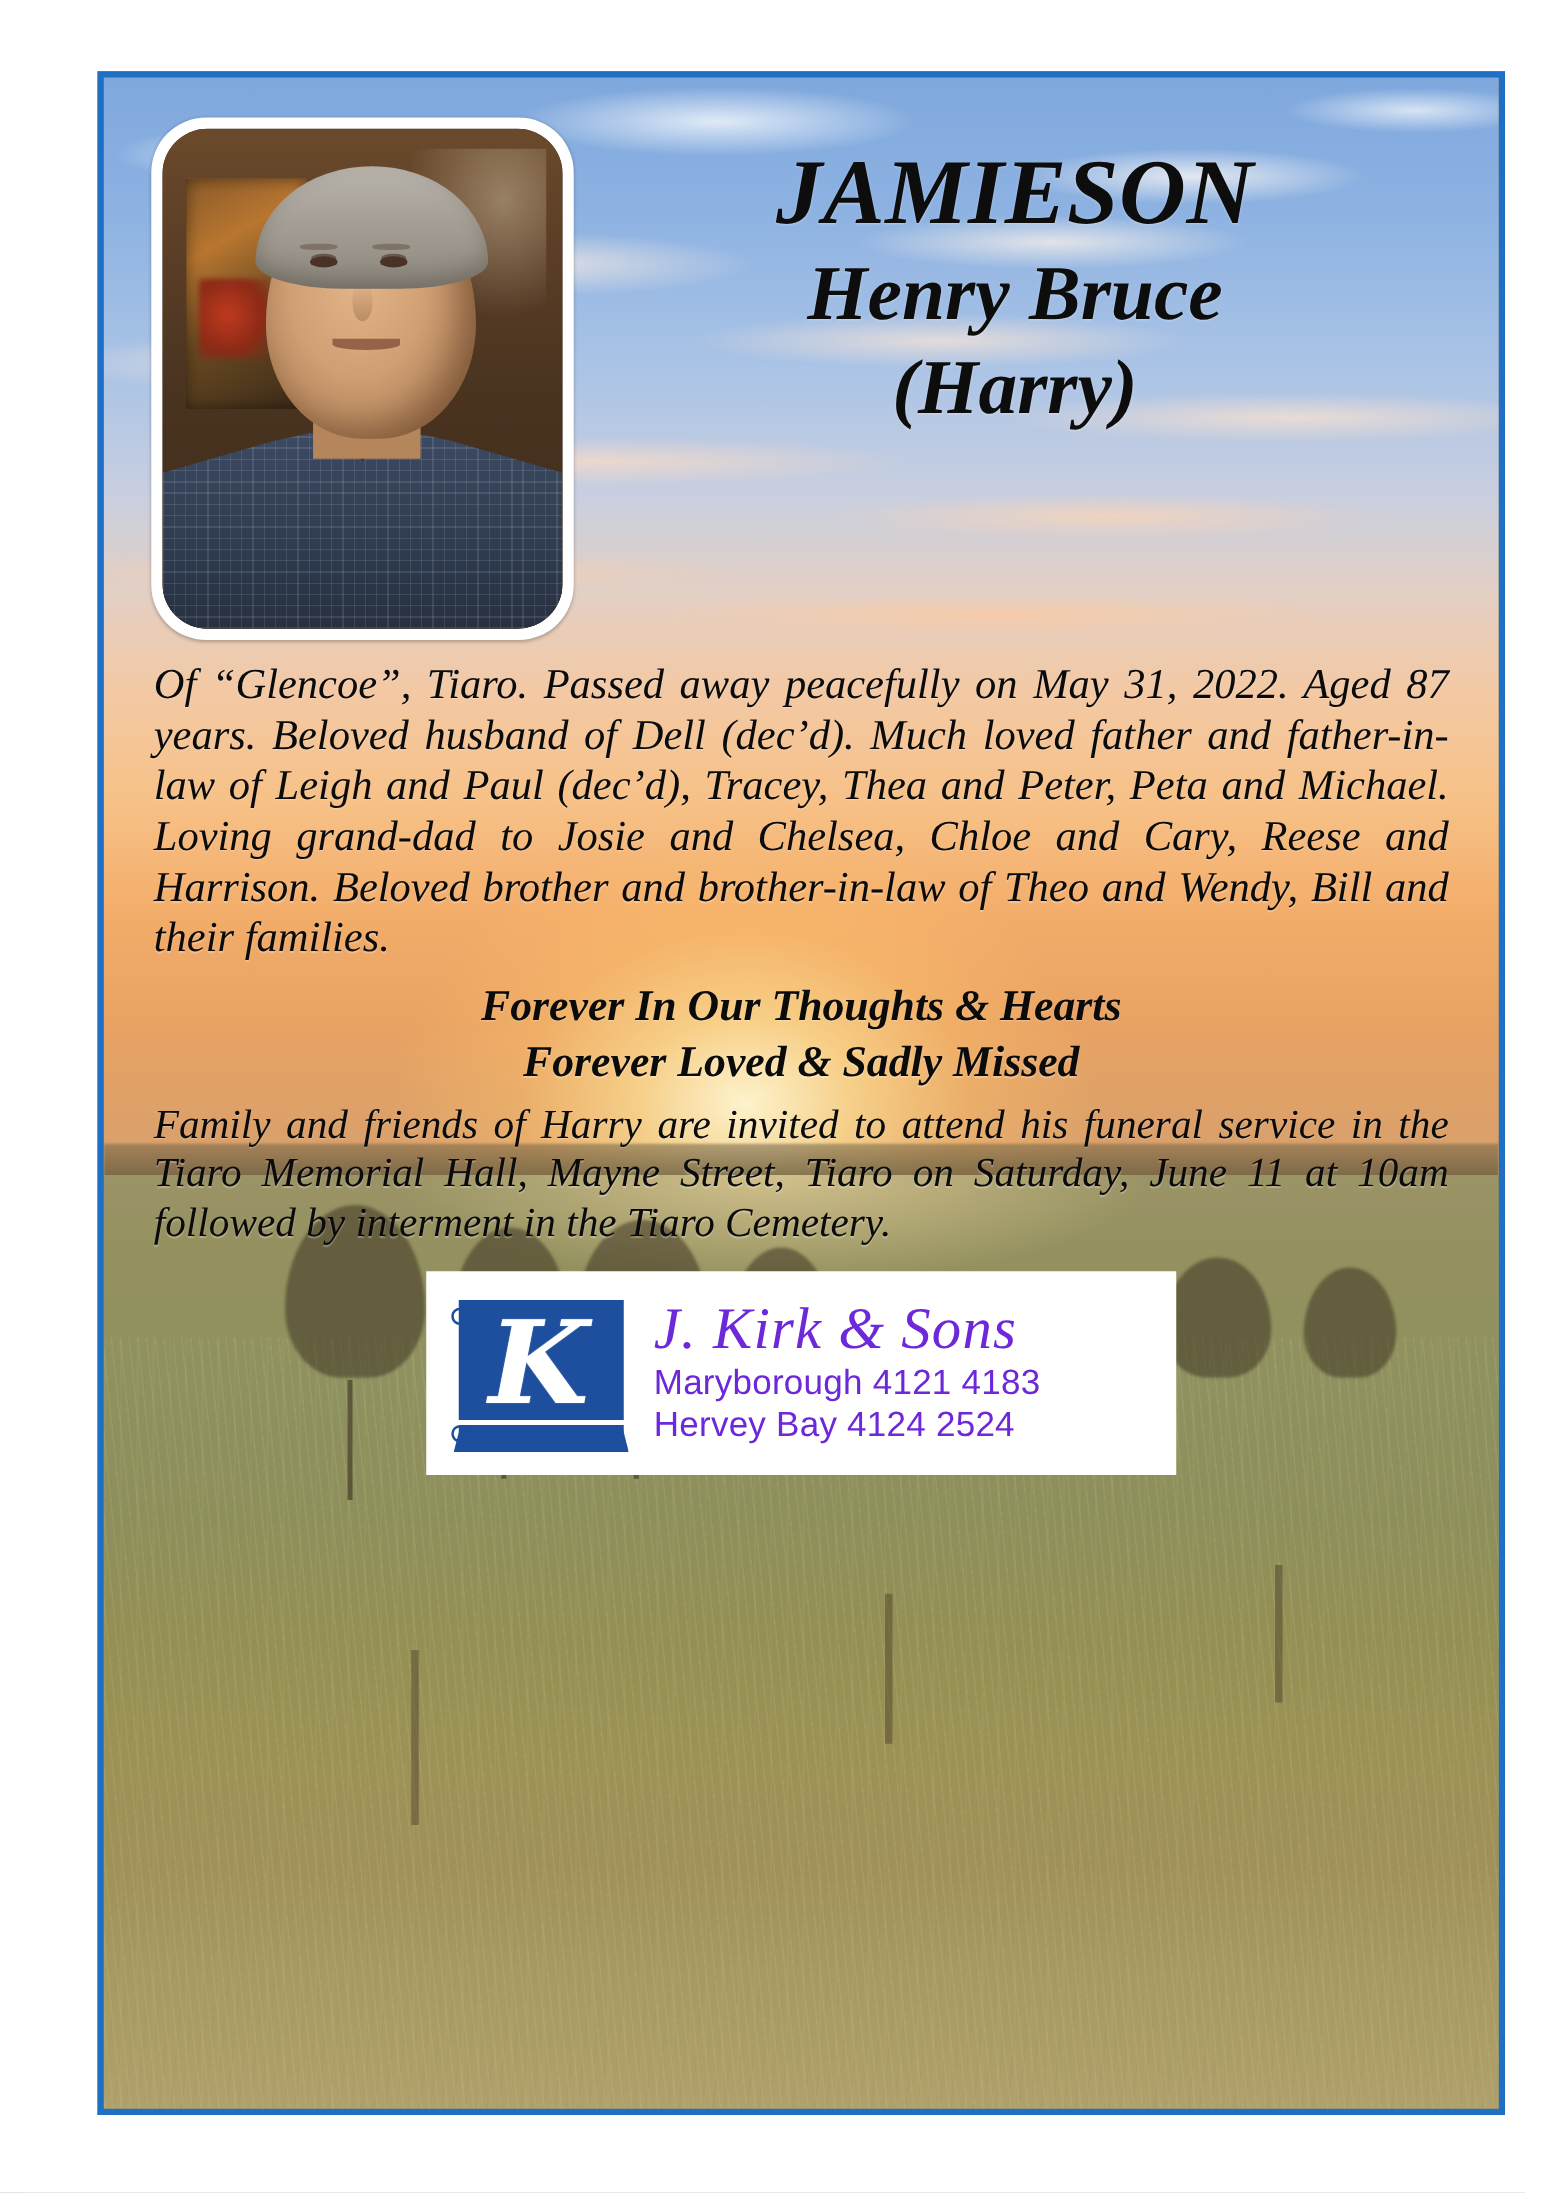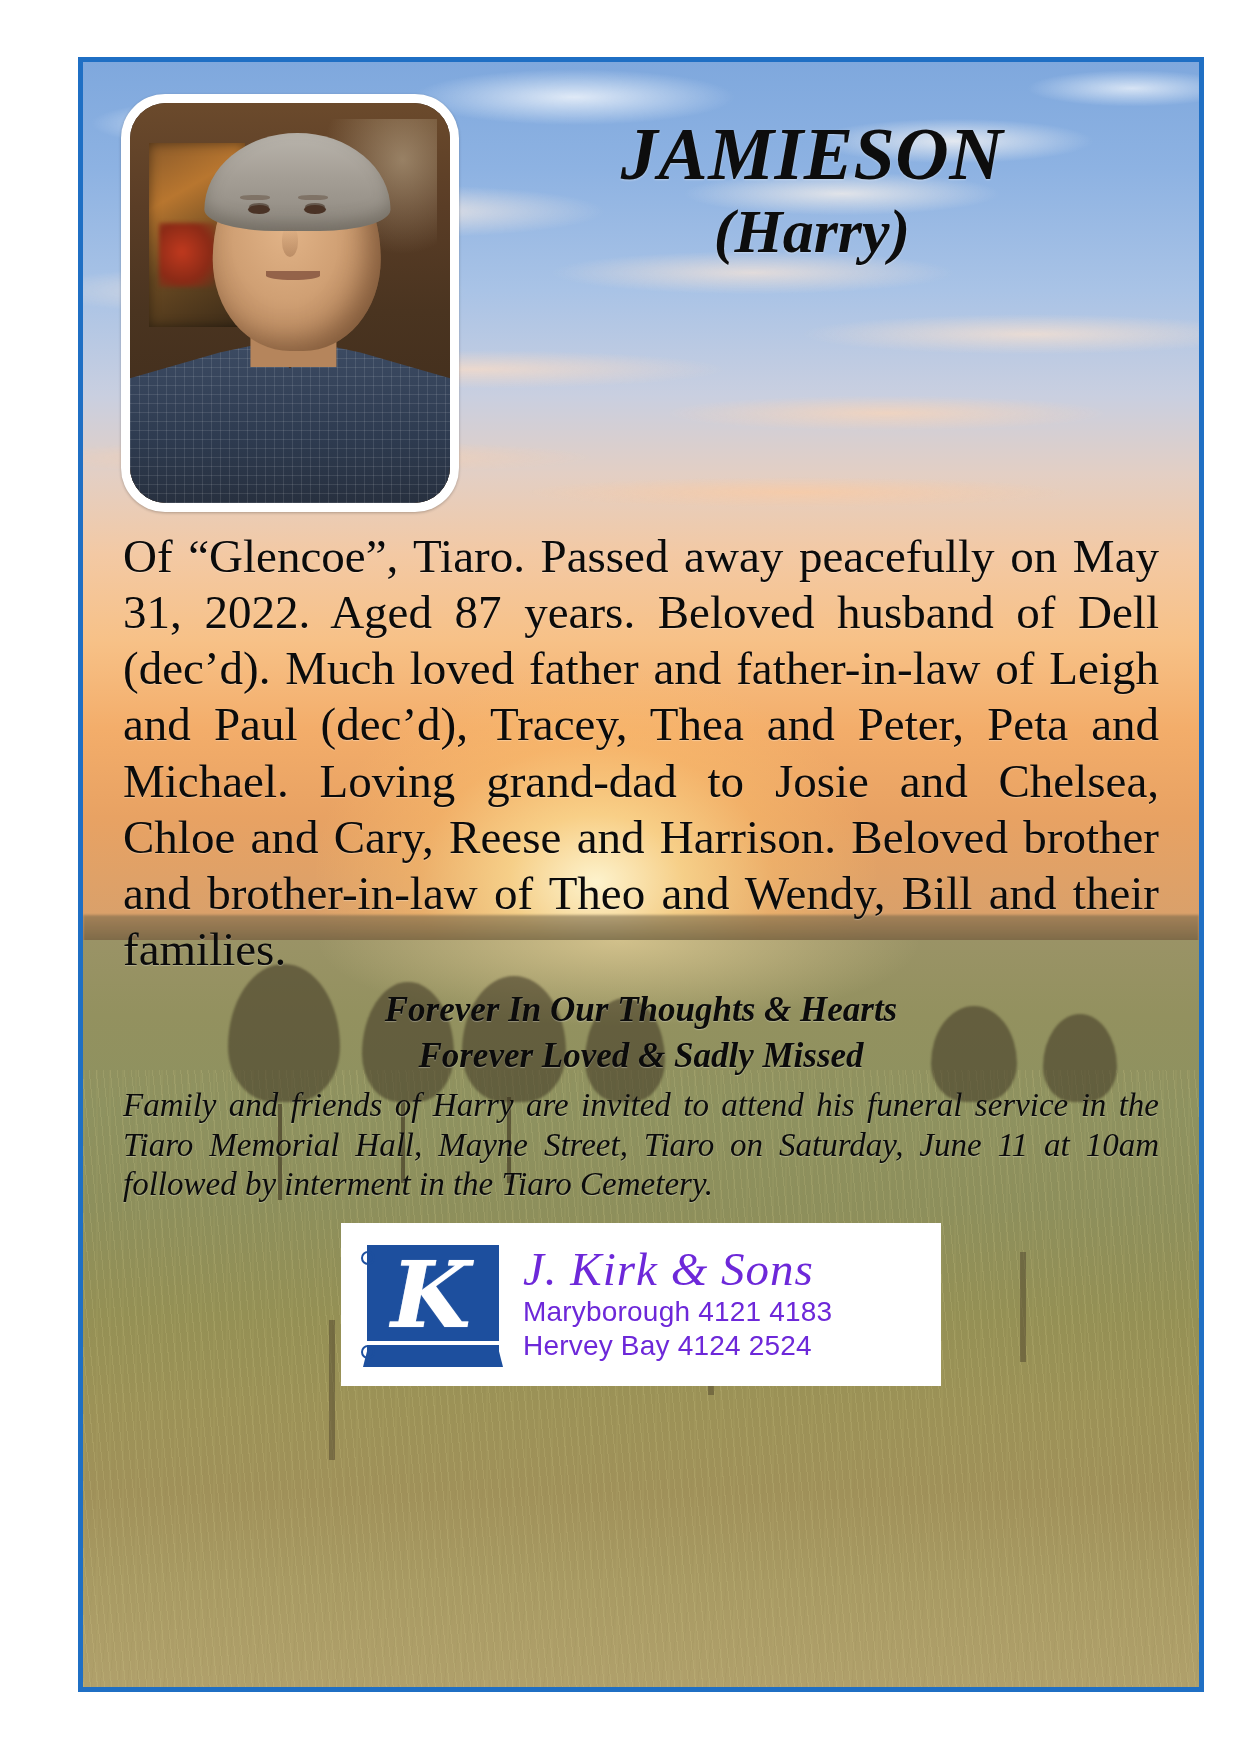--- a/index.html
+++ b/index.html
@@ -329,26 +329,27 @@
     line-height: 1.18;
     margin: 2px 0 0 0;
     text-shadow: 0 1px 2px rgba(255,255,255,.35);
   }
 
   
   .body-text {
     margin: 16px 0 0 0;
     padding: 0 2px;
     font-family: "Liberation Serif", "DejaVu Serif", serif;
-    font-size: 47px;
+    font-size: 34px;
     line-height: 1.195;
     text-align: justify;
     text-justify: inter-word;
     color: #0b0b0b;
     text-shadow: 0 1px 1px rgba(255,255,255,.3);
+    font-style: italic;
   }
 
   .verse {
     margin: 10px 0 0 0;
     text-align: center;
     font-family: "Liberation Serif", "DejaVu Serif", serif;
     font-weight: bold;
     font-style: italic;
     font-size: 35px;
     line-height: 1.30;
@@ -503,20 +504,21 @@
             <div class="p-brow right"></div>
             <div class="p-eye left"></div>
             <div class="p-eye right"></div>
             <div class="p-nose"></div>
             <div class="p-mouth"></div>
           </div>
         </div>
 
         <div class="name-block">
           <div class="surname">JAMIESON</div>
+          <div class="given-names">Henry Bruce</div>
           <div class="nickname">(Harry)</div>
         </div>
 
       </div>
 
       <div class="body-text">Of “Glencoe”, Tiaro. Passed away peacefully on May 31, 2022. Aged 87 years. Beloved husband of Dell (dec’d). Much loved father and father-in-law of Leigh and Paul (dec’d), Tracey, Thea and Peter, Peta and Michael. Loving grand-dad to Josie and Chelsea, Chloe and Cary, Reese and Harrison. Beloved brother and brother-in-law of Theo and Wendy, Bill and their families.</div>
 
       <div class="verse">
         <span class="verse-line">Forever In Our Thoughts &amp; Hearts</span>
         <span class="verse-line">Forever Loved &amp; Sadly Missed</span>

